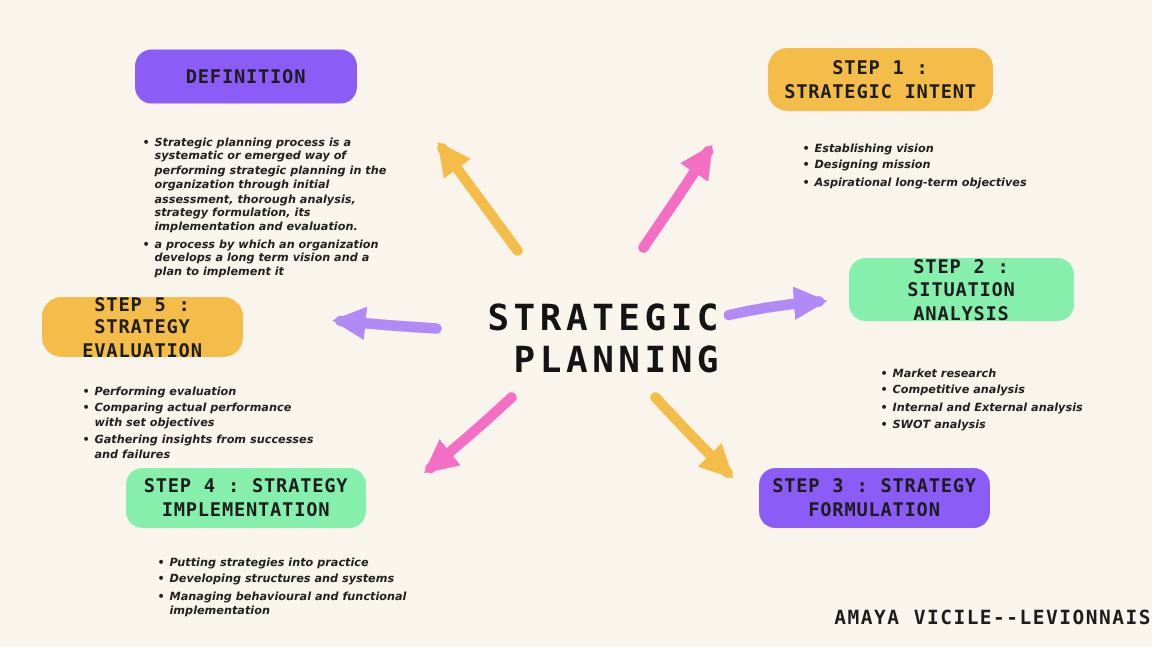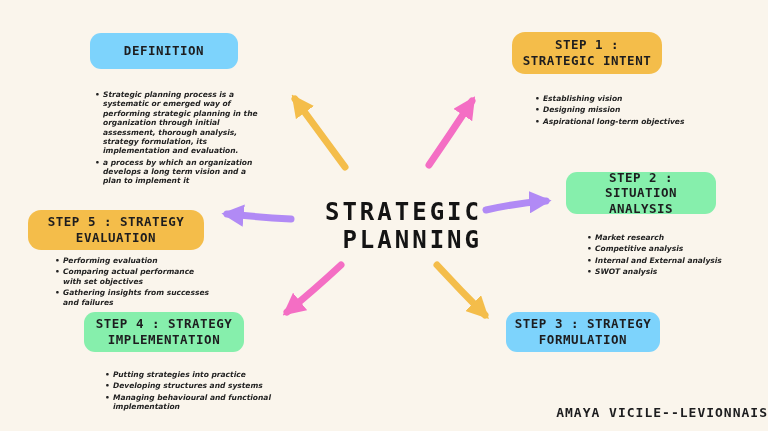--- a/index.html
+++ b/index.html
@@ -17,21 +17,21 @@
     border-radius:11px;
     font-family:"DejaVu Sans Mono", monospace;
     font-weight:bold;
     font-size:12.5px;
     letter-spacing:0.5px;
     line-height:1.25;
     color:#1d1d1f;
     padding:2px 6px;
     box-sizing:border-box;
   }
-  .bg-pink   { background:#7dd3fc; }
+  .bg-pink   { background:#8b5cf6; }
   .bg-yellow { background:#f4bd4a;border-radius:13px; }
   .bg-purple { background:#86efac; }
   ul.bullets {
     position:absolute;
     margin:10px; padding:0;
     list-style:none;
     font-style:italic;
     font-weight:bold;
     font-size:7.5px;
     line-height:1.25;
@@ -96,37 +96,37 @@
   </ul>
 
   <div class="node-header bg-yellow" style="left:512px; top:32px; width:150px; height:42px;">STEP 1 : STRATEGIC INTENT</div>
   <ul class="bullets" style="left:524px; top:84px; width:162px;">
     <li>Establishing vision</li>
     <li>Designing mission</li>
     <li>Aspirational long-term objectives</li>
   </ul>
 
   <div class="node-header bg-purple" style="left:566px; top:172px; width:150px; height:42px;">STEP 2 : SITUATION ANALYSIS</div>
-  <ul class="bullets" style="left:576px; top:223px; width:152px;">
+  <ul class="bullets" style="left:576px; top:234px; width:152px;">
     <li>Market research</li>
     <li>Competitive analysis</li>
     <li>Internal and External analysis</li>
     <li>SWOT analysis</li>
   </ul>
 
   <div class="node-header bg-pink" style="left:506px; top:312px; width:154px; height:40px;">STEP 3 : STRATEGY FORMULATION</div>
 
   <div class="node-header bg-purple" style="left:84px; top:312px; width:160px; height:40px;">STEP 4 : STRATEGY IMPLEMENTATION</div>
   <ul class="bullets" style="left:94px; top:360px; width:170px;">
     <li>Putting strategies into practice</li>
     <li>Developing structures and systems</li>
     <li>Managing behavioural and functional implementation</li>
   </ul>
 
-  <div class="node-header bg-yellow" style="left:28px; top:210px; width:176px; height:40px;">STEP 5 : STRATEGY EVALUATION</div>
+  <div class="node-header bg-yellow" style="left:28px; top:198px; width:134px; height:40px;">STEP 5 : STRATEGY EVALUATION</div>
   <ul class="bullets" style="left:44px; top:246px; width:160px;">
     <li>Performing evaluation</li>
     <li>Comparing actual performance with set objectives</li>
     <li>Gathering insights from successes and failures</li>
   </ul>
 
   <div id="author-credit">AMAYA VICILE--LEVIONNAIS</div>
 
 </div>
 

